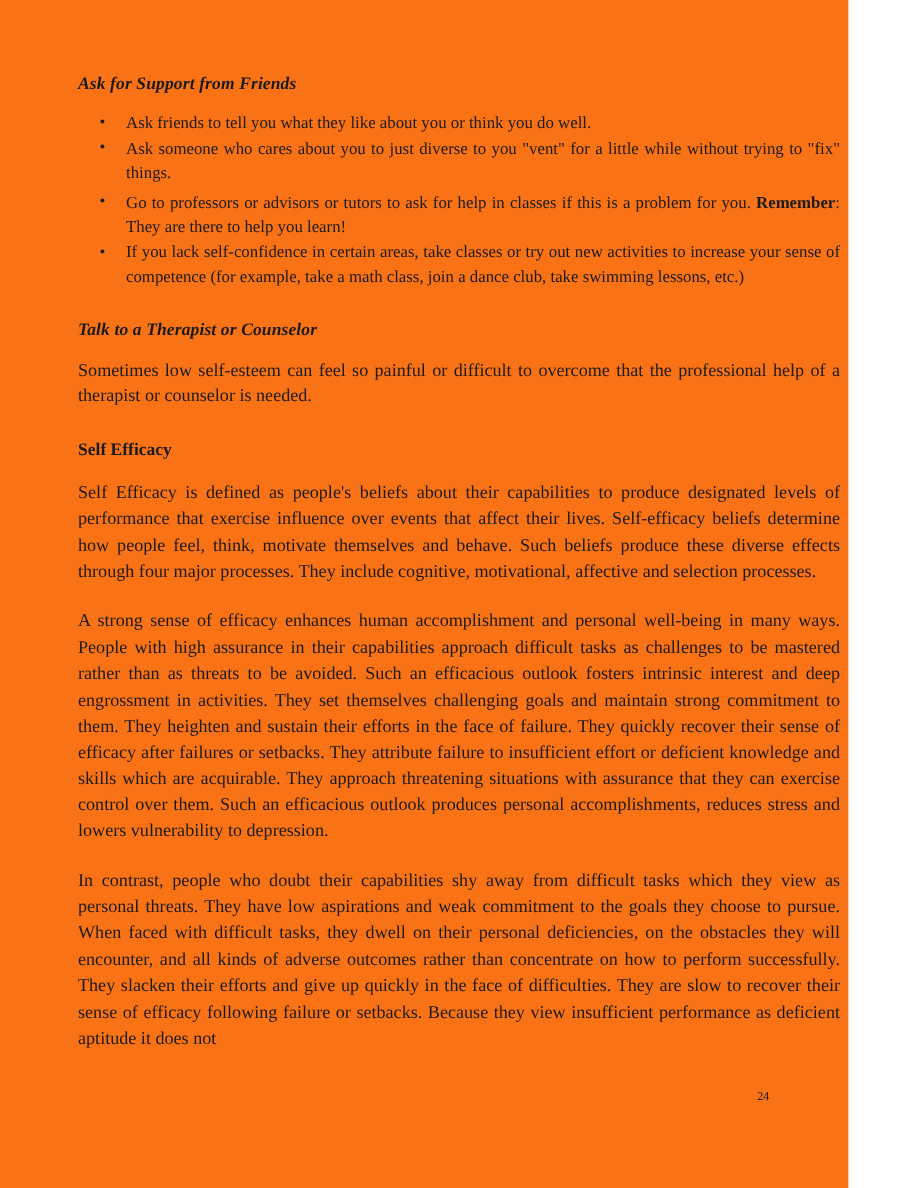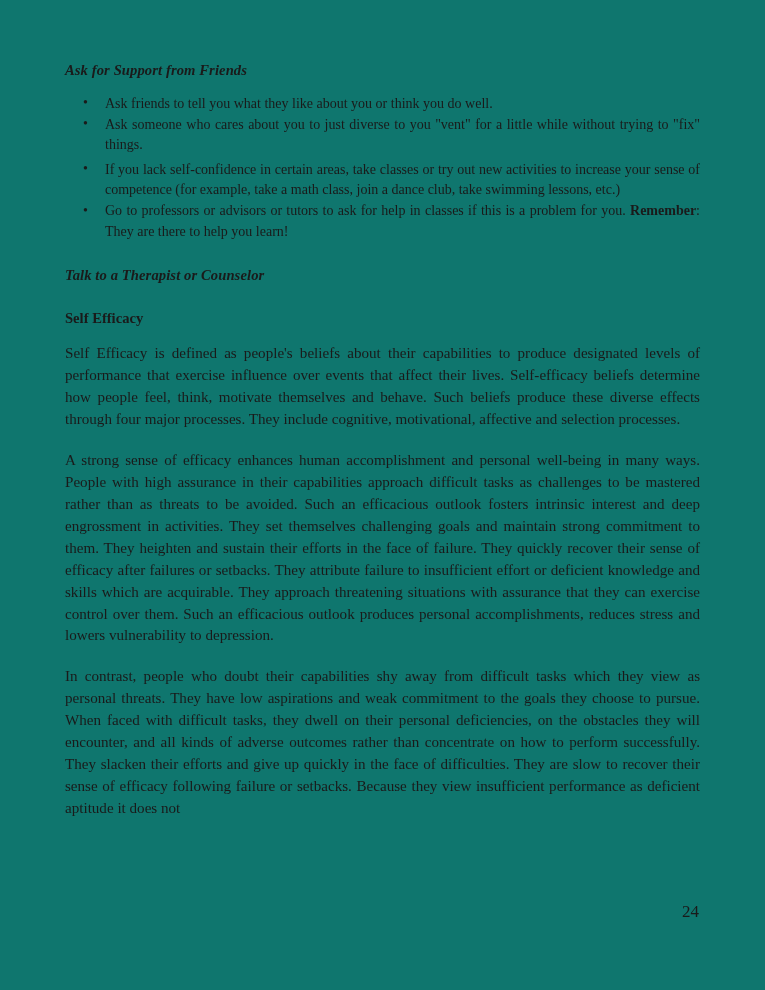--- a/index.html
+++ b/index.html
@@ -7,23 +7,23 @@
     margin: 0;
     padding: 0;
     background: #ffffff;
   }
   body {
     font-family: "Liberation Serif", "DejaVu Serif", serif;
     color: #1a1a1a;
   }
   .page {
     position: relative;
-    width: 765px;
+    width: 707px;
     height: 990px;
-    background: #0f766e;
+    background: #f97316;
     box-sizing: border-box;
     overflow: hidden;
     padding-left: 44px;
   }
   .content {
     position: absolute;
     left: 65px;
     top: 62px;
     width: 635px;
   }
@@ -77,43 +77,44 @@
     top: -0.5px;
     font-size: 14px;
     line-height: 1.455;
   }
   b.inline-strong { font-weight: bold; }
   
   .page-number {
     position: absolute;
     right: 66px;
     bottom: 70px;
-    font-size: 17px;
+    font-size: 10px;
     line-height: 1;
     text-align: right;
   }
 </style>
 </head>
 <body>
 
 <div class="page">
   <div class="content">
 
     <h2 class="h-italic">Ask for Support from Friends</h2>
     <ul class="bullets">
       <li>Ask friends to tell you what they like about you or think you do well.</li>
       <li>Ask someone who cares about you to just diverse to you "vent" for a little while without trying to "fix" things.</li>
     </ul>
 
     <ul class="bullets">
+      <li><span>Go to professors or advisors or tutors to ask for help in classes if this is a problem for you. </span><b class="inline-strong">Remember</b><span>: They are there to help you learn!</span></li>
       <li>If you lack self-confidence in certain areas, take classes or try out new activities to increase your sense of competence (for example, take a math class, join a dance club, take swimming lessons, etc.)</li>
-      <li><span>Go to professors or advisors or tutors to ask for help in classes if this is a problem for you. </span><b class="inline-strong">Remember</b><span>: They are there to help you learn!</span></li>
     </ul>
 
     <h2 class="h-italic sec-gap">Talk to a Therapist or Counselor</h2>
+    <p class="body">Sometimes low self-esteem can feel so painful or difficult to overcome that the professional help of a therapist or counselor is needed.</p>
 
     <h2 class="h-plain sec-gap">Self Efficacy</h2>
     <p class="body">Self Efficacy is defined as people's beliefs about their capabilities to produce designated levels of performance that exercise influence over events that affect their lives. Self-efficacy beliefs determine how people feel, think, motivate themselves and behave. Such beliefs produce these diverse effects through four major processes. They include cognitive, motivational, affective and selection processes.</p>
     <p class="body">A strong sense of efficacy enhances human accomplishment and personal well-being in many ways. People with high assurance in their capabilities approach difficult tasks as challenges to be mastered rather than as threats to be avoided. Such an efficacious outlook fosters intrinsic interest and deep engrossment in activities. They set themselves challenging goals and maintain strong commitment to them. They heighten and sustain their efforts in the face of failure. They quickly recover their sense of efficacy after failures or setbacks. They attribute failure to insufficient effort or deficient knowledge and skills which are acquirable. They approach threatening situations with assurance that they can exercise control over them. Such an efficacious outlook produces personal accomplishments, reduces stress and lowers vulnerability to depression.</p>
     <p class="body">In contrast, people who doubt their capabilities shy away from difficult tasks which they view as personal threats. They have low aspirations and weak commitment to the goals they choose to pursue. When faced with difficult tasks, they dwell on their personal deficiencies, on the obstacles they will encounter, and all kinds of adverse outcomes rather than concentrate on how to perform successfully. They slacken their efforts and give up quickly in the face of difficulties. They are slow to recover their sense of efficacy following failure or setbacks. Because they view insufficient performance as deficient aptitude it does not</p>
 
   </div>
 
   <div class="page-number">24</div>
 </div>

